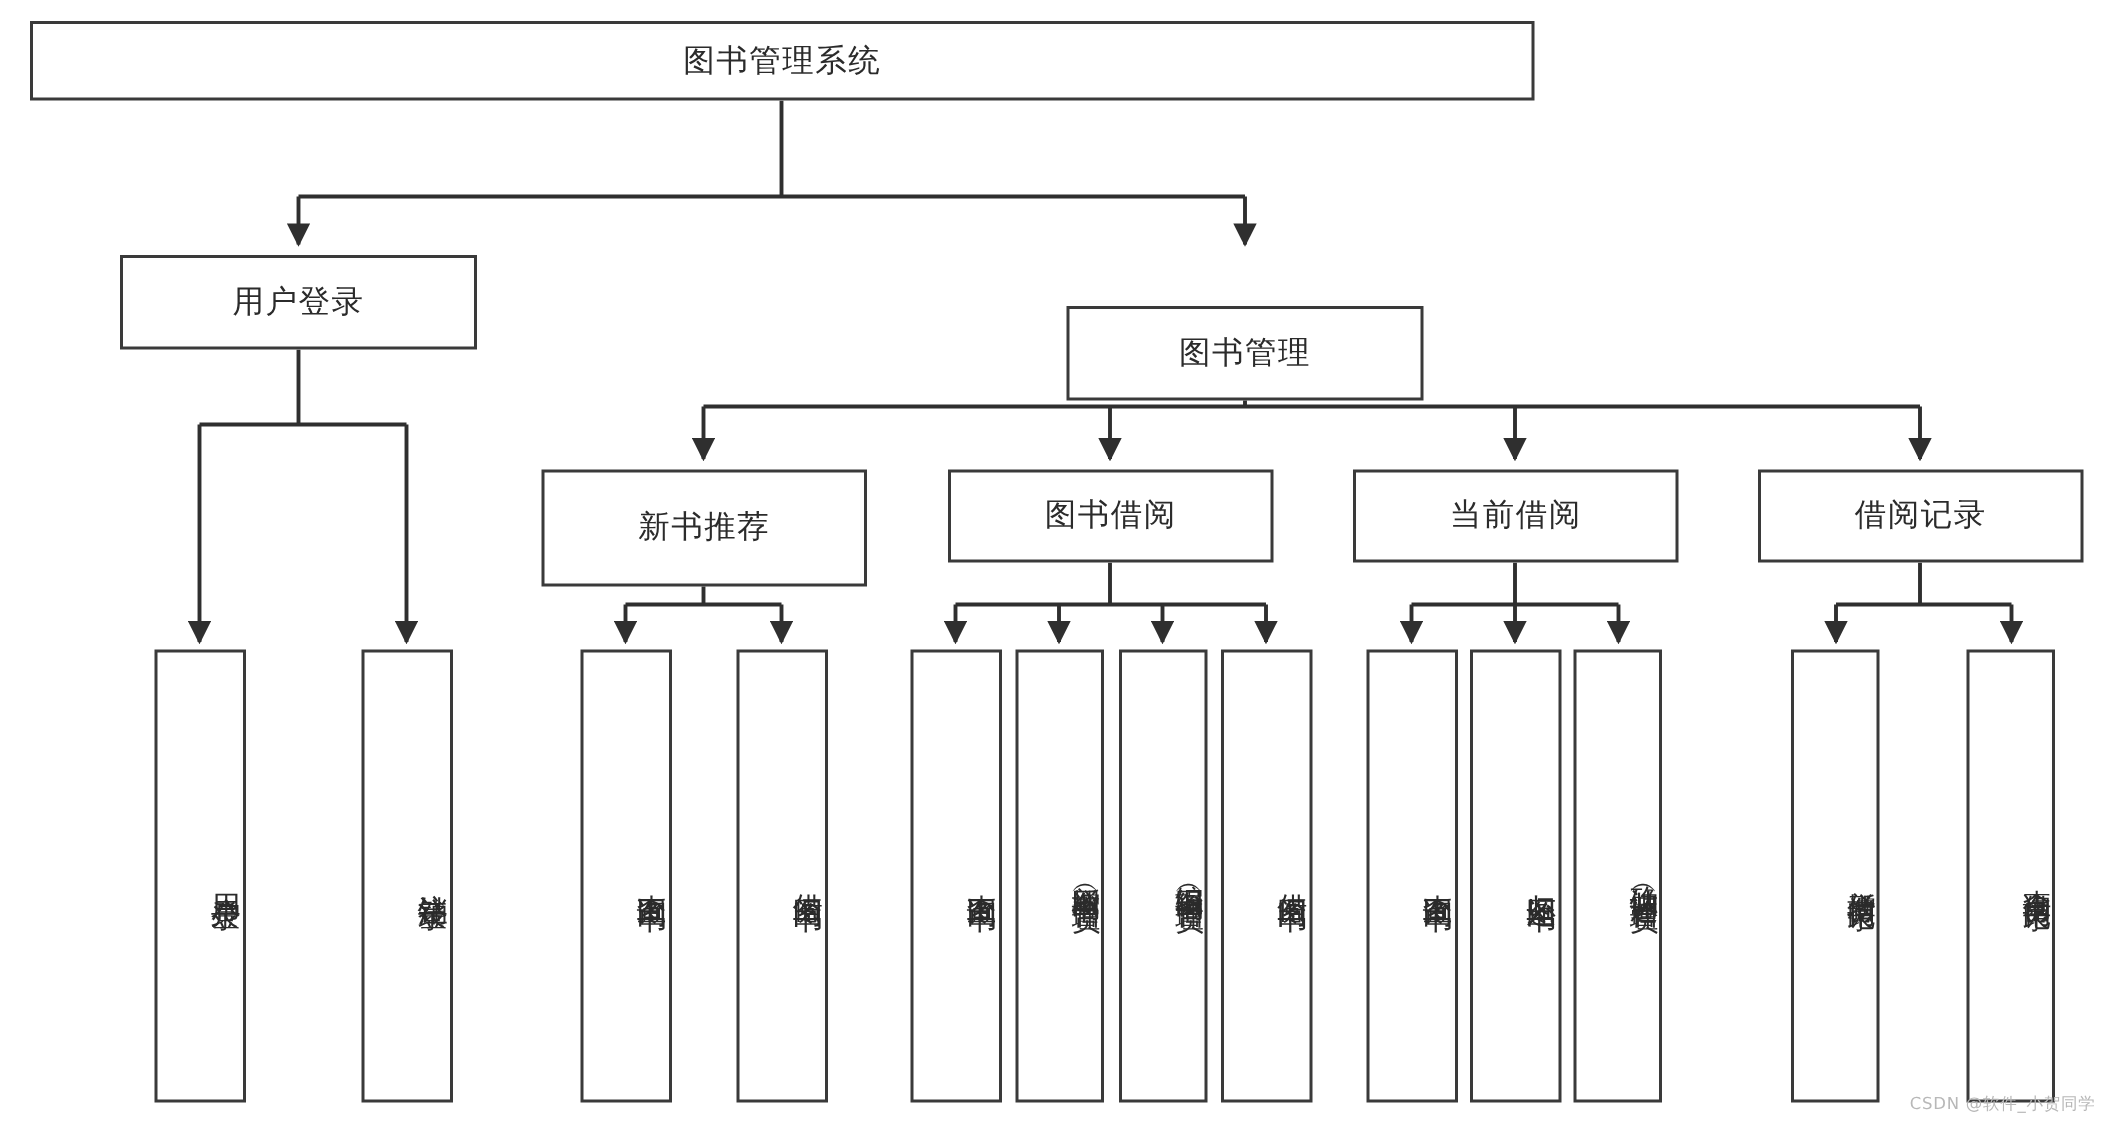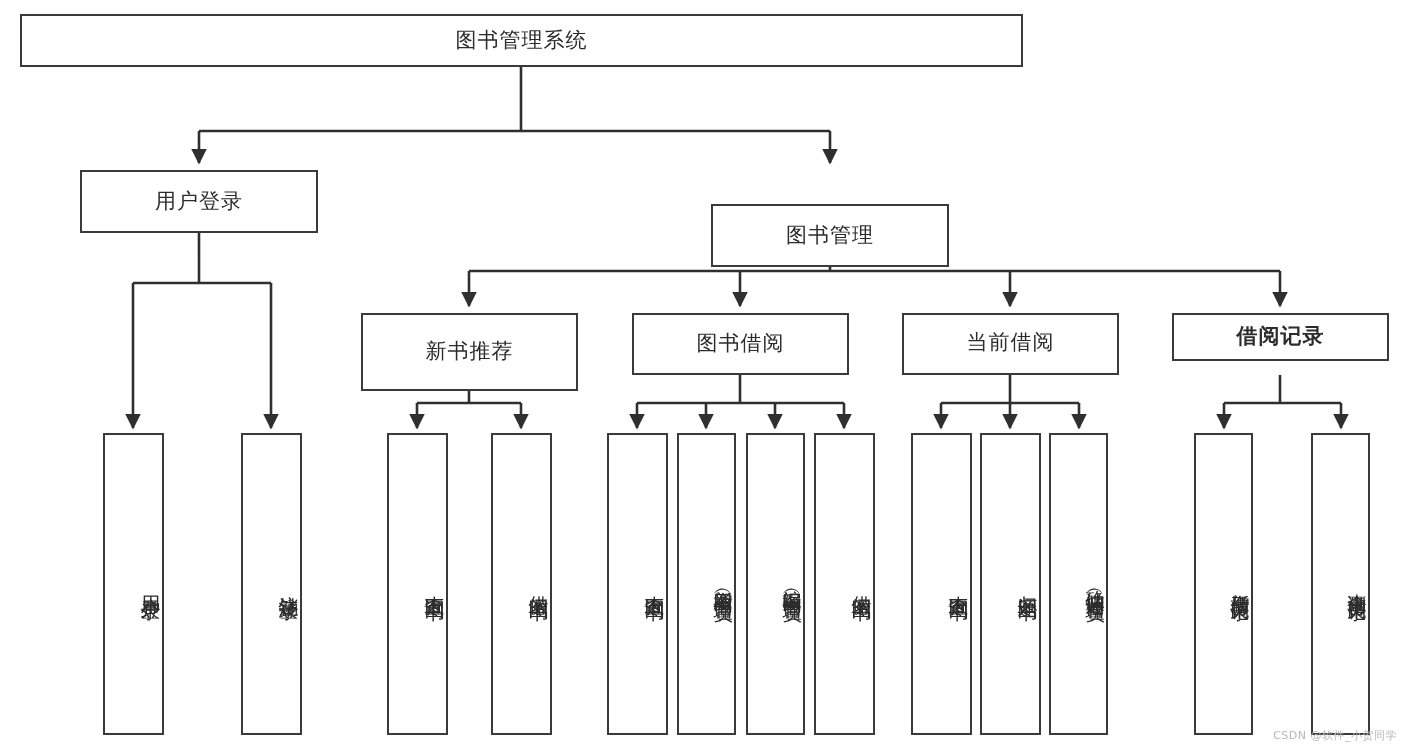--- a/index.html
+++ b/index.html
@@ -140,24 +140,24 @@
   <div class="node horiz" style="left:711px; top:170px; width:238px; height:63px;margin-top:34px;">
     <span class="label">图书管理</span>
   </div>
 
   <div class="node horiz" style="left:361px; top:313px; width:217px; height:78px;">
     <span class="label">新书推荐</span>
   </div>
   <div class="node horiz" style="left:632px; top:313px; width:217px; height:62px;">
     <span class="label">图书借阅</span>
   </div>
-  <div class="node horiz" style="left:902px; top:313px; width:217px; height:62px;font-family:Liberation Mono, monospace;">
+  <div class="node horiz" style="left:902px; top:313px; width:217px; height:62px;">
     <span class="label">当前借阅</span>
   </div>
-  <div class="node horiz" style="left:1172px; top:313px; width:217px; height:48px;font-weight:bold;">
+  <div class="node horiz" style="left:1172px; top:313px; width:217px; height:62px;">
     <span class="label">借阅记录</span>
   </div>
 
   <div class="node vert" style="left:103px; top:433px; width:61px; height:302px;">
     <span class="label">用户登录</span>
   </div>
   <div class="node vert" style="left:241px; top:433px; width:61px; height:302px;">
     <span class="label">注销登录</span>
   </div>
 

